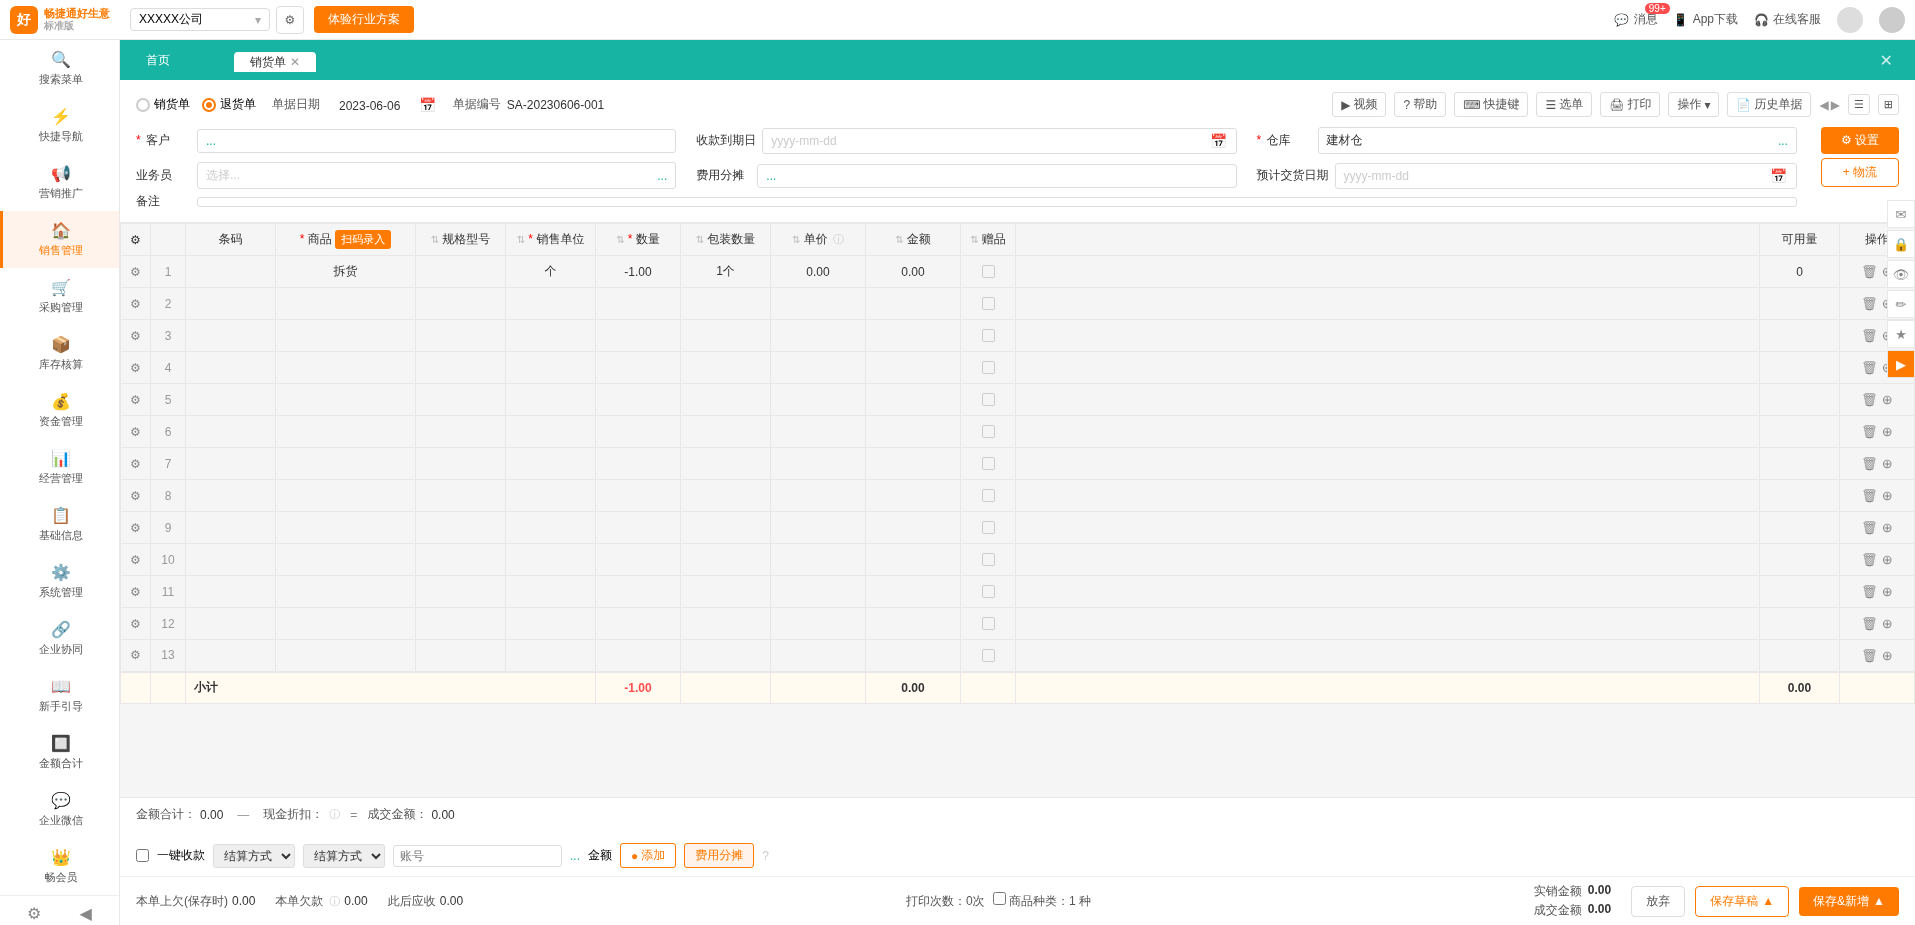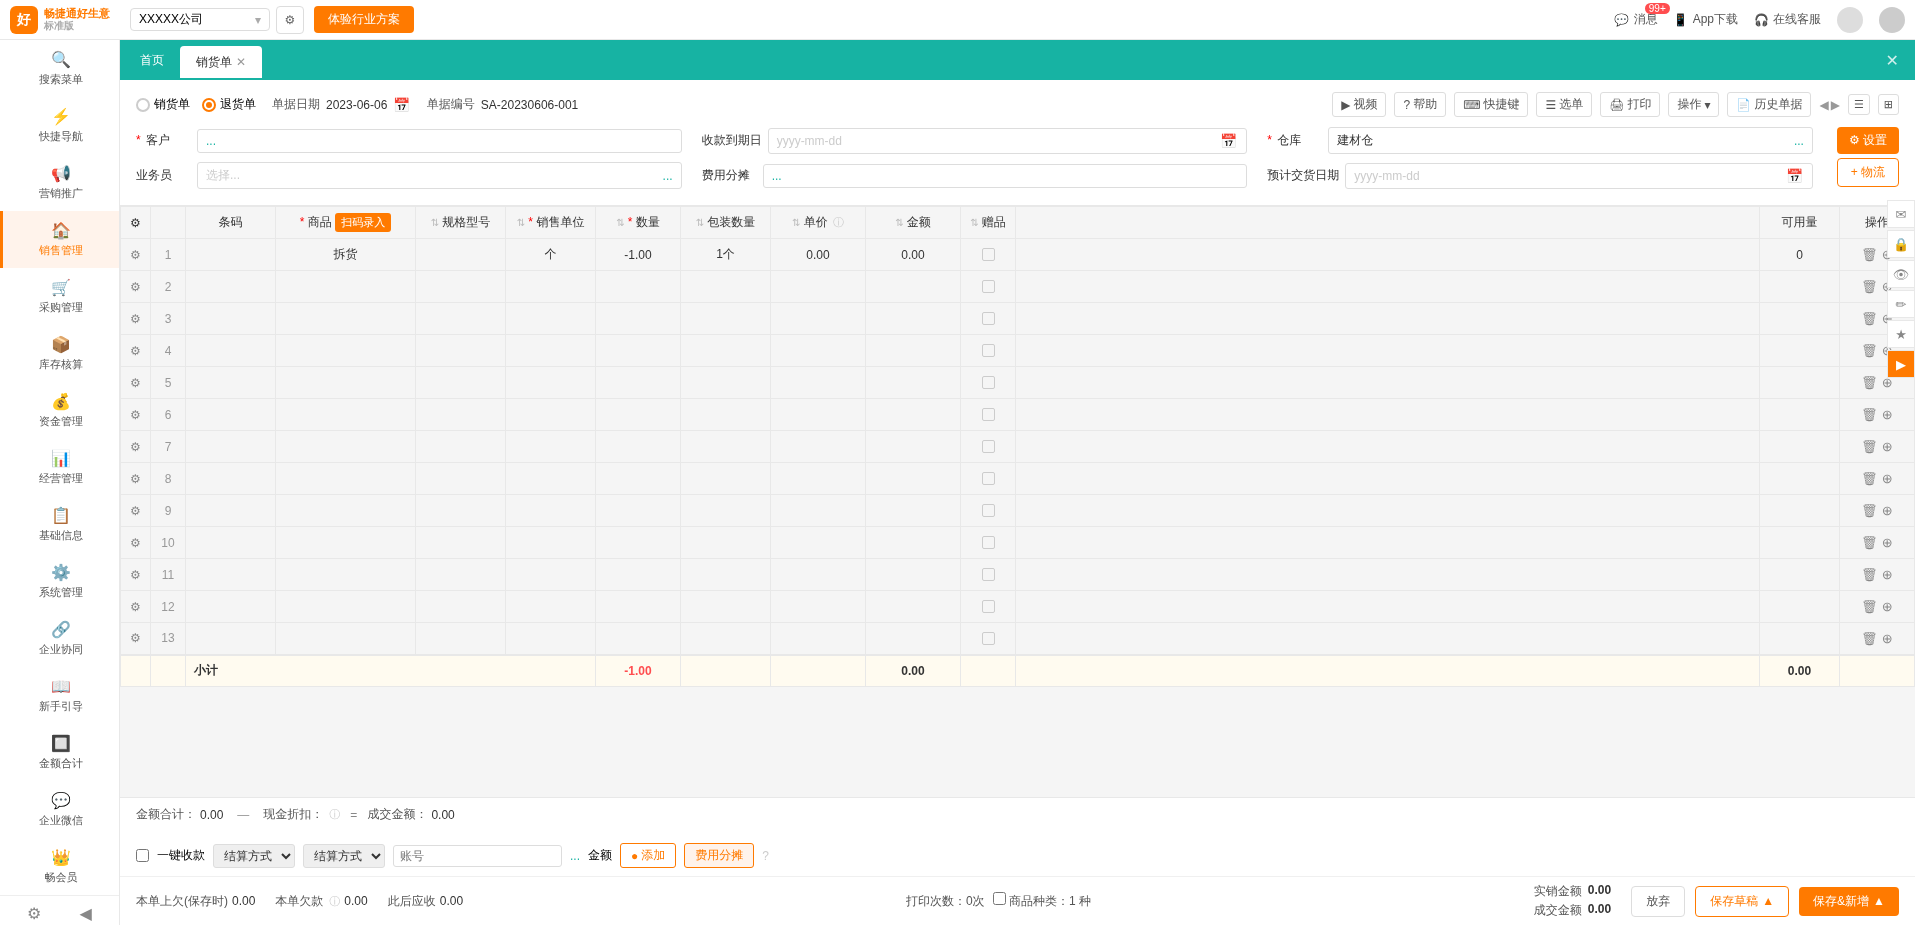--- a/index.html
+++ b/index.html
@@ -28,52 +28,52 @@
     .sidebar-item.active { color: #ff7a00; background: #fff3eb; border-left: 3px solid #ff7a00; }
     .sidebar-item .icon { font-size: 16px; }
     .sidebar-item .label { font-size: 11px; text-align: center; }
     .sidebar-footer { display: flex; align-items: center; justify-content: space-around; padding: 8px; border-top: 1px solid #eee; }
     .sidebar-footer-btn { cursor: pointer; color: #888; font-size: 16px; }
 
     
     .content-area { flex: 1; display: flex; flex-direction: column; overflow: hidden; }
 
     
-    .tab-bar { height: 40px; background: #17b3a3; display: flex; align-items: center; padding: 4px; flex-shrink: 0; }
+    .tab-bar { height: 40px; background: #17b3a3; display: flex; align-items: center; padding: 10px; flex-shrink: 0; gap: 48px; }
     .tab { display: flex; align-items: center; gap: 4px; padding: 0 16px; height: 100%; cursor: pointer; color: rgba(255,255,255,0.8); font-size: 13px; }
     .tab.active { background: #fff; color: #333; border-radius: 4px 4px 0 0; margin-top: 4px; }
     .tab.home { background: transparent; color: white; font-weight: normal; }
     .tab-close { color: #999; font-size: 12px; cursor: pointer; }
 
     
     .form-area { background: #fff; padding: 12px 16px; border-bottom: 1px solid #e8e8e8; flex-shrink: 0; }
 
     
     .form-toolbar { display: flex; align-items: center; justify-content: space-between; margin-bottom: 10px; }
     .form-toolbar-left { display: flex; align-items: center; gap: 16px; }
     .radio-group { display: flex; align-items: center; gap: 12px; }
     .radio-item { display: flex; align-items: center; gap: 4px; cursor: pointer; }
     .radio-circle { width: 14px; height: 14px; border-radius: 50%; border: 2px solid #ccc; }
     .radio-circle.checked { border-color: #ff7a00; background: white; position: relative; }
     .radio-circle.checked::after { content: ''; width: 6px; height: 6px; background: #ff7a00; border-radius: 50%; position: absolute; top: 2px; left: 2px; }
-    .date-field { display: flex; align-items: center; gap: 6px; color: #555; }
+    .date-field { display: flex; align-items: flex-end; gap: 19px; color: #555; }
     .date-value { color: #333; }
     .doc-number { display: flex; align-items: center; gap: 6px; color: #555; }
     .form-toolbar-right { display: flex; align-items: center; gap: 8px; }
     .toolbar-btn { display: flex; align-items: center; gap: 3px; padding: 3px 8px; border: 1px solid #ddd; border-radius: 3px; cursor: pointer; color: #555; font-size: 11px; background: white; }
     .field-row { display: flex; align-items: center; gap: 6px; }
     .field-label { color: #333; min-width: 55px; flex-shrink: 0; font-size: 12px; }
     .field-label.required::before { content: '*'; color: red; margin-right: 2px; }
     .field-input { flex: 1; border: 1px solid #ddd; border-radius: 3px; padding: 4px 8px; color: #999; font-size: 12px; cursor: pointer; display: flex; align-items: center; justify-content: space-between; background: white; }
     .field-input-text { color: #333; }
     .cal-icon { color: #ccc; font-size: 14px; cursor: pointer; }
 
     
     .form-action-btns { display: flex; flex-direction: column; gap: 4px; margin-left: 12px; flex-shrink: 0; }
-    .form-action-btn { background: #ff7a00; color: white; border: none; border-radius: 4px; padding: 5px 12px; cursor: pointer; font-size: 12px; white-space: nowrap; }
+    .form-action-btn { background: #ff7a00; color: white; border: none; border-radius: 4px; padding: 5px 20px; cursor: pointer; font-size: 12px; white-space: nowrap; }
     .form-action-btn.outline { background: white; color: #ff7a00; border: 1px solid #ff7a00; }
 
     
     .table-area { flex: 1; overflow: auto; }
     .data-table { width: 100%; border-collapse: collapse; table-layout: fixed; }
     .data-table th { background: #f5f5f5; border: 1px solid #e8e8e8; padding: 6px 8px; text-align: center; font-weight: normal; color: #333; white-space: nowrap; position: sticky; top: 0; z-index: 1; }
     .data-table td { border: 1px solid #e8e8e8; padding: 5px 8px; text-align: center; color: #333; height: 32px; }
     .scan-btn { background: #ff7a00; color: white; border: none; border-radius: 3px; padding: 2px 6px; font-size: 11px; cursor: pointer; }
     .qty-red { color: #ff4d4f; }
     .checkbox-cell { display: flex; justify-content: center; align-items: center; }
@@ -349,20 +349,24 @@
             </div>
             <div class="field-row">
               <span class="field-label">预计交货日期</span>
               <div class="field-input" style="min-width:160px;color:#ccc;">
                 <span>yyyy-mm-dd</span>
                 <span class="cal-icon">📅</span>
               </div>
             </div>
           </div>
 
+          <div class="field-row" style="margin-top:4px">
+            <span class="field-label">备注</span>
+            <div class="field-input" style="flex:1;"></div>
+          </div>
         </div>
         <div class="form-action-btns">
           <button class="form-action-btn">⚙ 设置</button>
           <button class="form-action-btn outline">+ 物流</button>
         </div>
       </div>
     </div>
 
     <div class="table-area">
       <table class="data-table">

